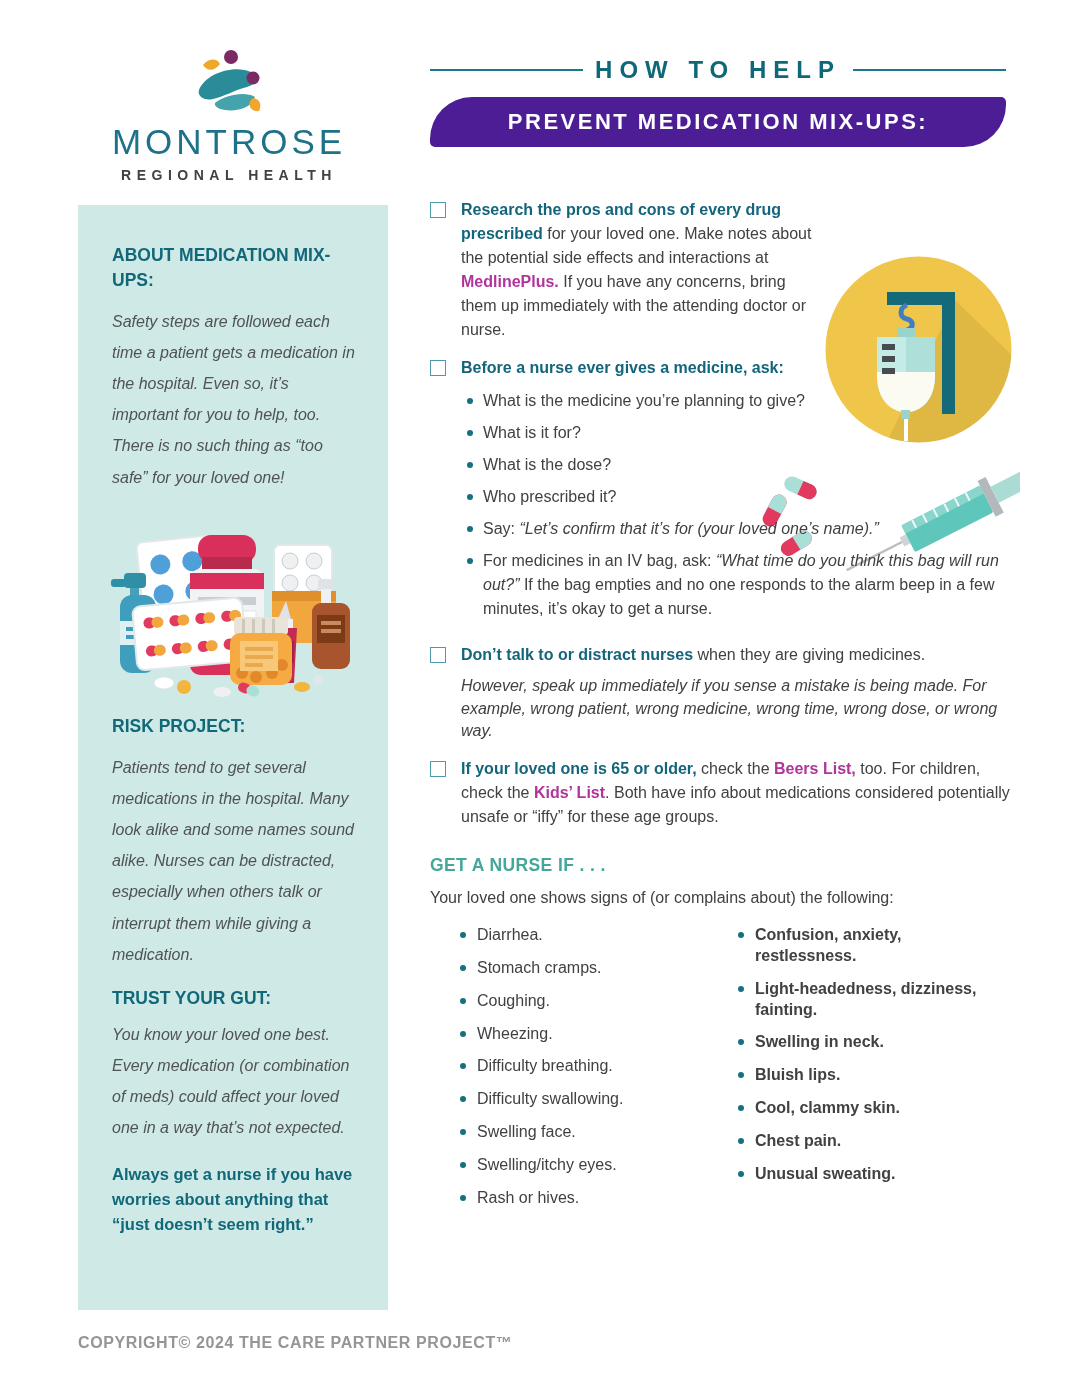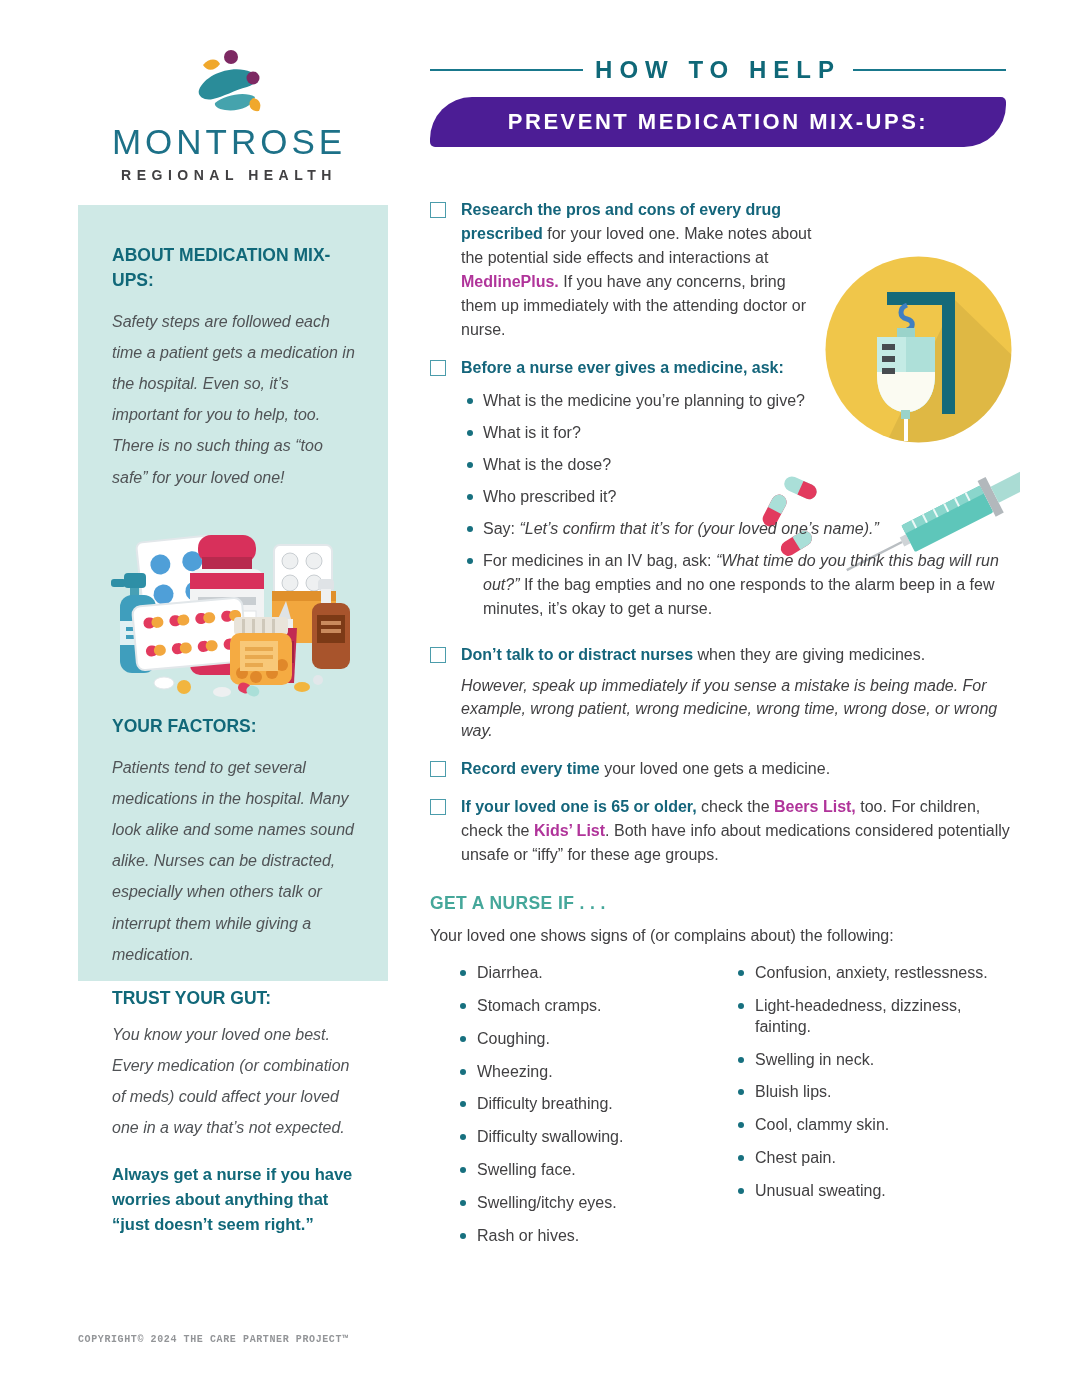--- a/index.html
+++ b/index.html
@@ -15,21 +15,21 @@
   
   .hdr{position:absolute;left:430px;top:56px;width:576px;}
   .kicker{display:flex;align-items:center;gap:12px;}
   .kline{flex:1;height:2px;background:#19788c;}
   .ktext{color:#0f6878;font-weight:bold;font-size:24px;letter-spacing:7px;white-space:nowrap;}
   .banner{margin-top:13px;height:50px;background:#4c1d95;border-radius:42px 5px 42px 5px;
           display:flex;align-items:center;justify-content:center;}
   .banner span{color:#ffffff;font-weight:bold;font-size:22px;letter-spacing:2.5px;}
 
   
-  .sidebar{position:absolute;left:78px;top:205px;width:310px;height:776px;background:#cfe9e6;
+  .sidebar{position:absolute;left:78px;top:205px;width:310px;height:1105px;background:#cfe9e6;
            box-sizing:border-box;padding:38px 32px 0 34px;}
   .sb-h{color:#116879;font-weight:bold;font-size:17.5px;line-height:1.42;margin:0 0 13px;}
   .sb-p{font-style:italic;font-size:16px;line-height:1.95;color:#505356;margin:0 0 16px;}
   .sb-art{margin:6px 0 10px -6px;}
   .sb-callout{color:#116879;font-weight:bold;font-size:16.5px;line-height:1.52;margin-top:18px;}
 
   
   .main{position:absolute;left:430px;top:198px;width:582px;}
   .item{display:flex;margin-bottom:14px;}
   .cb{flex:0 0 14px;width:14px;height:14px;border:1.5px solid #4b9cab;background:#fff;
@@ -45,33 +45,33 @@
   ul.ask li::before{content:"";position:absolute;left:0;top:9px;width:6px;height:6px;
                     border-radius:50%;background:#17707f;}
   .q{font-style:italic;}
 
   
   .nurse{margin-top:26px;}
   .nurse-h{color:#45a79a;font-weight:bold;font-size:17.5px;letter-spacing:0.4px;}
   .nurse-intro{margin-top:13px;font-size:16px;}
   .cols{display:flex;margin-top:18px;margin-left:30px;}
   .col1{width:278px;}
-  .col2{width:250px;}
+  .col2{width:250px;font-weight:bold;}
   ul.sym{list-style:none;margin:0;padding:0;}
   ul.sym li{position:relative;padding-left:17px;margin-bottom:12px;font-size:16px;line-height:1.3;}
   ul.sym li::before{content:"";position:absolute;left:0;top:7px;width:6px;height:6px;
                     border-radius:50%;background:#17707f;}
 
   
   .iv-art{position:absolute;left:395px;top:58px;pointer-events:none;}
   .ask-art{position:absolute;left:322px;top:262px;pointer-events:none;}
 
   
-  .footer{position:absolute;left:78px;top:1334px;font-size:10px;color:#939598;
-          letter-spacing:0.6px;font-weight:bold;font-family:Liberation Mono, monospace;}
+  .footer{position:absolute;left:78px;top:1334px;font-size:16px;color:#939598;
+          letter-spacing:0.6px;font-weight:bold;}
 </style>
 </head>
 <body>
 
 <div class="page">
 
   <div class="logo">
     <svg width="80" height="72" viewBox="0 0 80 72" aria-hidden="true">
       <circle cx="42" cy="9" r="7" fill="#7d2963"></circle>
       <path d="M14,17 c6,-7 14,-7 17,-1 c-5,7 -13,8 -17,1 z" fill="#f0a82c"></path>
@@ -204,21 +204,21 @@
       <circle cx="78" cy="172" r="7" fill="#f2b53e"></circle>
       <ellipse cx="116" cy="177" rx="9" ry="5" fill="#eef0f1"></ellipse>
       <g transform="translate(134,166) rotate(20)">
         <rect width="13" height="10" rx="5" fill="#e23a5e"></rect>
           <rect x="9" width="13" height="10" rx="5" fill="#aadfd8"></rect>
       </g>
       <ellipse cx="196" cy="172" rx="8" ry="5" fill="#f2b53e"></ellipse>
       <circle cx="212" cy="165" r="5" fill="#e2e7ea"></circle>
     </svg>
 
-    <h3 class="sb-h">YOUR FACTORS:</h3>
+    <h3 class="sb-h">RISK PROJECT:</h3>
     <p class="sb-p">Patients tend to get several medications in the hospital. Many look alike and some names sound alike. Nurses can be distracted, especially when others talk or interrupt them while giving a medication.</p>
 
     <h3 class="sb-h" style="margin-bottom:8px;">TRUST YOUR GUT:</h3>
     <p class="sb-p" style="margin-bottom:0;">You know your loved one best. Every medication (or combination of meds) could affect your loved one in a way that’s not expected.</p>
     <p class="sb-callout">Always get a nurse if you have worries about anything that “just doesn’t seem right.”</p>
   </aside>
 
   <main class="main">
 
     <svg class="iv-art" width="187" height="187" viewBox="0 0 187 187" aria-hidden="true">
@@ -303,26 +303,20 @@
     </div>
 
     <div class="item">
       <span class="cb"></span>
       <div class="cbody">
         <span class="lead">Don’t talk to or distract nurses</span><span> when they are giving medicines.</span>
         <div class="note">However, speak up immediately if you sense a mistake is being made. For example, wrong patient, wrong medicine, wrong time, wrong dose, or wrong way.</div>
       </div>
     </div>
 
-    <div class="item">
-      <span class="cb"></span>
-      <div class="cbody">
-        <span class="lead">Record every time</span><span> your loved one gets a medicine.</span>
-      </div>
-    </div>
 
     <div class="item">
       <span class="cb"></span>
       <div class="cbody">
         <span class="lead">If your loved one is 65 or older,</span><span> check the </span><span class="mlink">Beers List,</span><span> too. For children, check the </span><span class="mlink">Kids’ List</span><span>. Both have info about medications considered potentially unsafe or “iffy” for these age groups.</span>
       </div>
     </div>
 
     <section class="nurse">
       <div class="nurse-h">GET A NURSE IF . . .</div>

